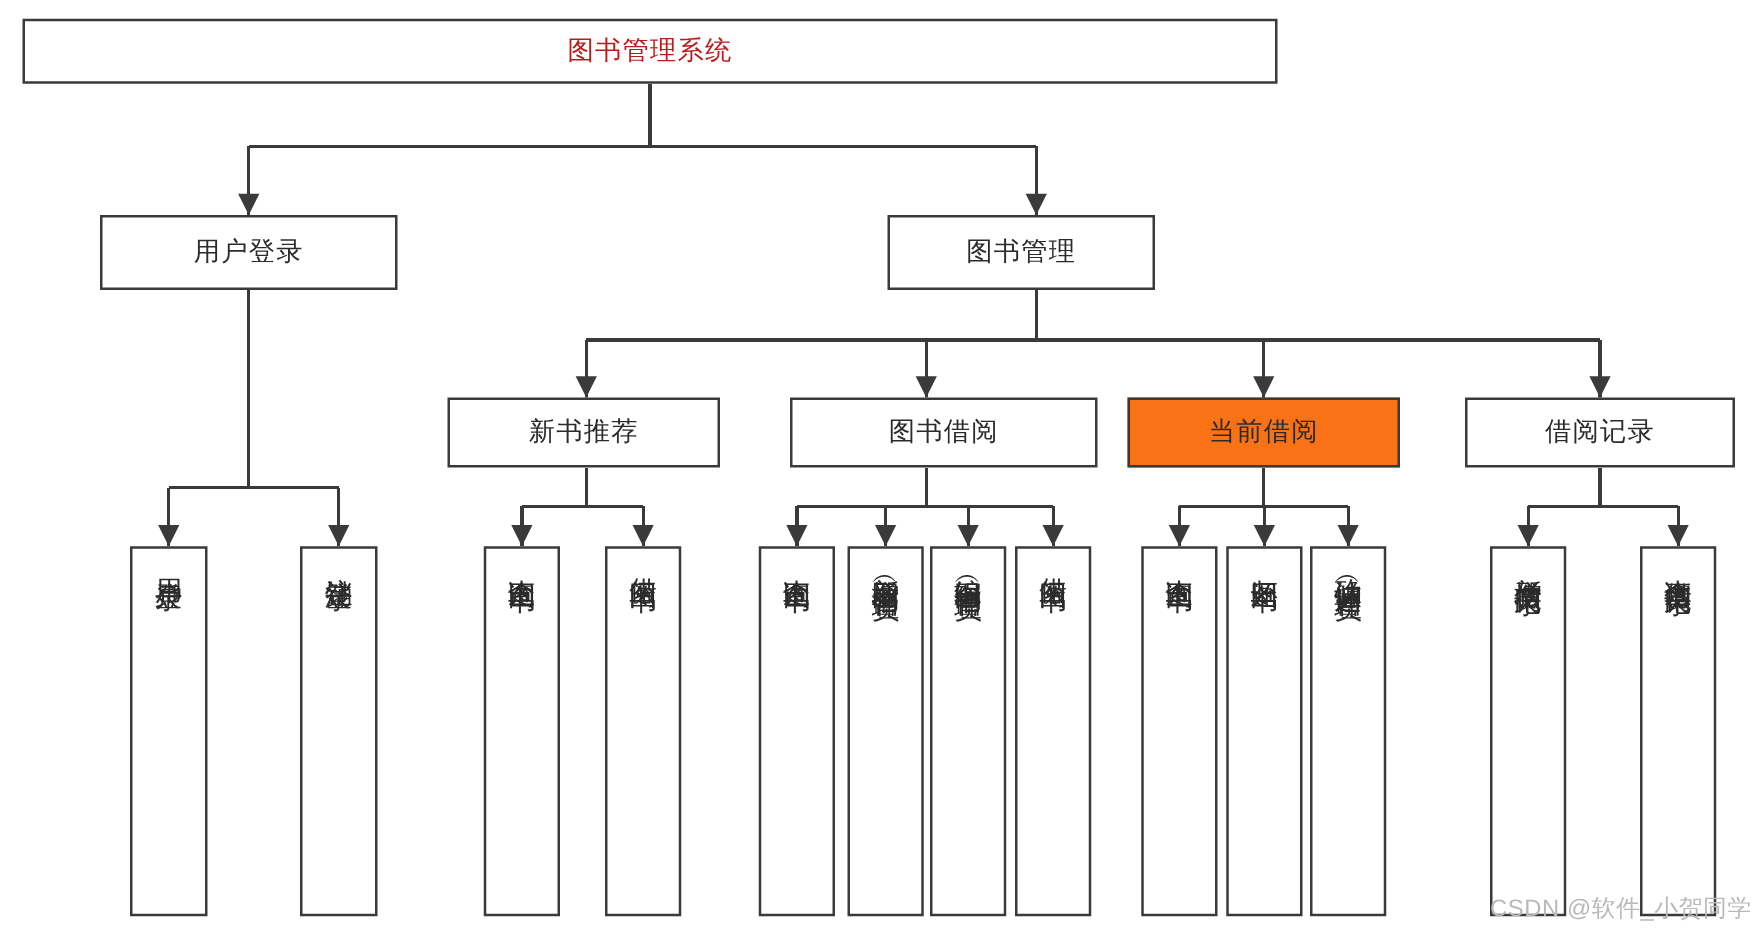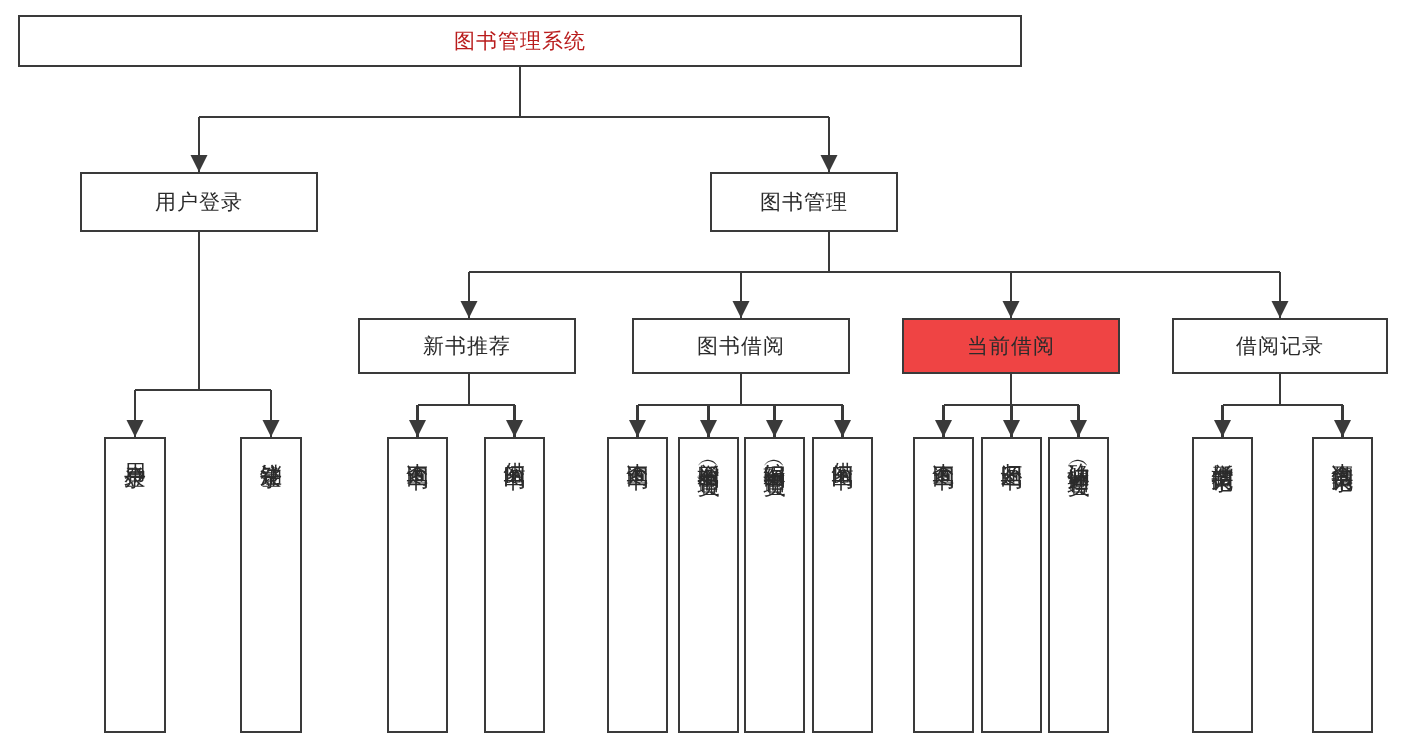--- a/index.html
+++ b/index.html
@@ -120,30 +120,30 @@
       <line x1="1342.5" y1="405" x2="1342.5" y2="437" stroke="#3a3a3a" stroke-width="2.6" shape-rendering="crispEdges"></line>
       <polygon points="1334,420 1351,420 1342.5,437" fill="#3a3a3a"></polygon>
     </svg>
   <div id="nodes">
       <div class="node node-h" style="left: 18px; top: 15px; width: 1004px; height: 52px; border-color: rgb(58, 58, 58); background: rgb(255, 255, 255); color: #b91c1c;">
         <span class="label">图书管理系统</span>
       </div>
       <div class="node node-h" style="left: 80px; top: 172px; width: 238px; height: 60px; border-color: rgb(58, 58, 58); background: rgb(255, 255, 255); color: rgb(43, 43, 43);">
         <span class="label">用户登录</span>
       </div>
-      <div class="node node-h" style="left: 710px; top: 172px; width: 188px; height: 60px; border-color: rgb(58, 58, 58); background: rgb(255, 255, 255); color: rgb(43, 43, 43);">
+      <div class="node node-h" style="left: 710px; top: 172px; width: 214px; height: 60px; border-color: rgb(58, 58, 58); background: rgb(255, 255, 255); color: rgb(43, 43, 43);">
         <span class="label">图书管理</span>
       </div>
       <div class="node node-h" style="left: 358px; top: 318px; width: 218px; height: 56px; border-color: rgb(58, 58, 58); background: rgb(255, 255, 255); color: rgb(43, 43, 43);">
         <span class="label">新书推荐</span>
       </div>
-      <div class="node node-h" style="left: 632px; top: 318px; width: 218px; height: 56px; border-color: rgb(58, 58, 58); background: rgb(255, 255, 255); color: rgb(43, 43, 43);">
+      <div class="node node-h" style="left: 632px; top: 318px; width: 246px; height: 56px; border-color: rgb(58, 58, 58); background: rgb(255, 255, 255); color: rgb(43, 43, 43);">
         <span class="label">图书借阅</span>
       </div>
-      <div class="node node-h" style="left: 902px; top: 318px; width: 218px; height: 56px; border-color: rgb(58, 58, 58); background: #ef4444; color: rgb(43, 43, 43);">
+      <div class="node node-h" style="left: 902px; top: 318px; width: 218px; height: 56px; border-color: rgb(58, 58, 58); background: #f97316; color: rgb(43, 43, 43);">
         <span class="label">当前借阅</span>
       </div>
       <div class="node node-h" style="left: 1172px; top: 318px; width: 216px; height: 56px; border-color: rgb(58, 58, 58); background: rgb(255, 255, 255); color: rgb(43, 43, 43);">
         <span class="label">借阅记录</span>
       </div>
       <div class="node node-v" style="left: 104px; top: 437px; width: 62px; height: 296px; border-color: rgb(58, 58, 58); background: rgb(255, 255, 255); color: rgb(43, 43, 43);">
         <span class="label">用户登录</span>
       </div>
       <div class="node node-v" style="left: 240px; top: 437px; width: 62px; height: 296px; border-color: rgb(58, 58, 58); background: rgb(255, 255, 255); color: rgb(43, 43, 43);">
         <span class="label">注销登录</span>
@@ -175,13 +175,14 @@
       <div class="node node-v" style="left: 1048px; top: 437px; width: 61px; height: 296px; border-color: rgb(58, 58, 58); background: rgb(255, 255, 255); color: rgb(43, 43, 43);">
         <span class="label">确认归还（管理员）</span>
       </div>
       <div class="node node-v" style="left: 1192px; top: 437px; width: 61px; height: 296px; border-color: rgb(58, 58, 58); background: rgb(255, 255, 255); color: rgb(43, 43, 43);">
         <span class="label">新增借阅记录</span>
       </div>
       <div class="node node-v" style="left: 1312px; top: 437px; width: 61px; height: 296px; border-color: rgb(58, 58, 58); background: rgb(255, 255, 255); color: rgb(43, 43, 43);">
         <span class="label">查询借阅记录</span>
       </div>
     </div>
+  <div class="watermark" style="left: 1192px; top: 714px; color: rgb(185, 185, 185);">CSDN @软件_小贺同学</div>
 </div>
 
 </body></html>

